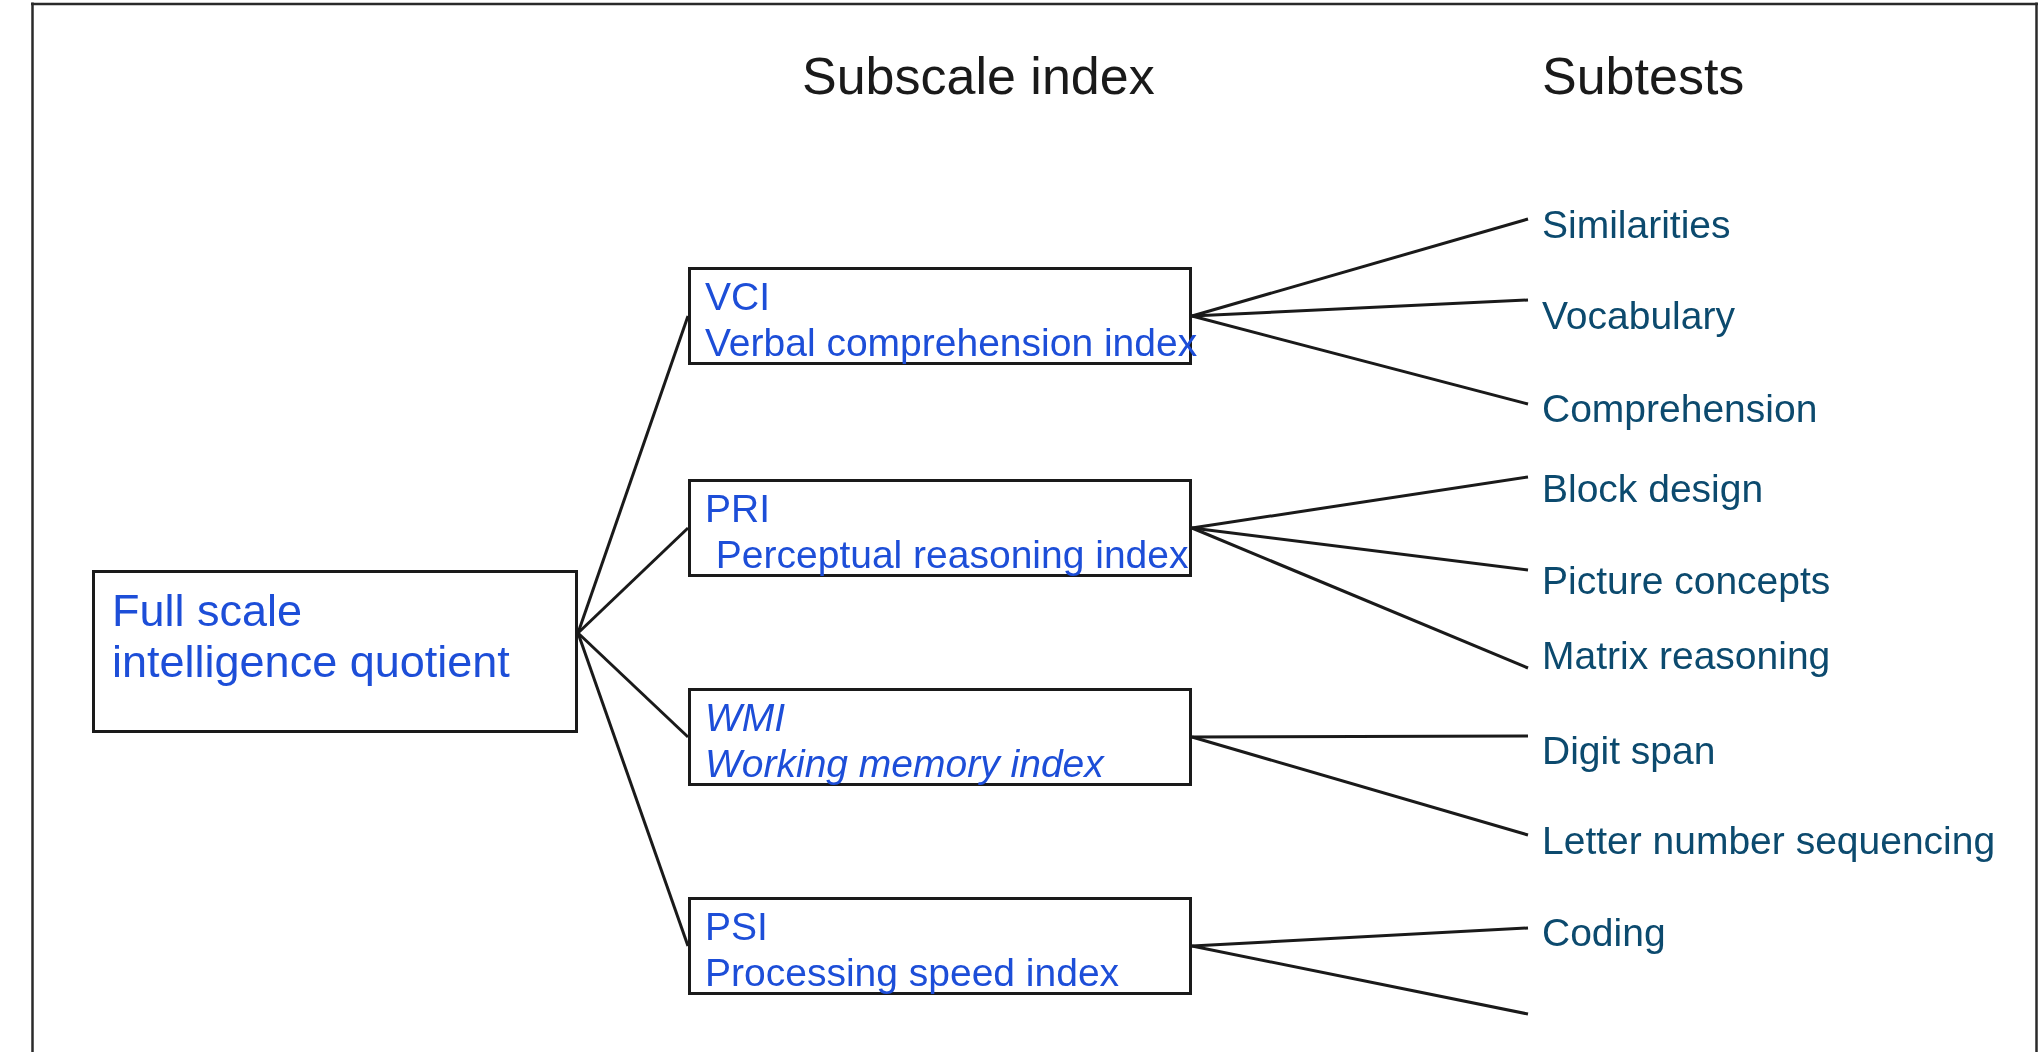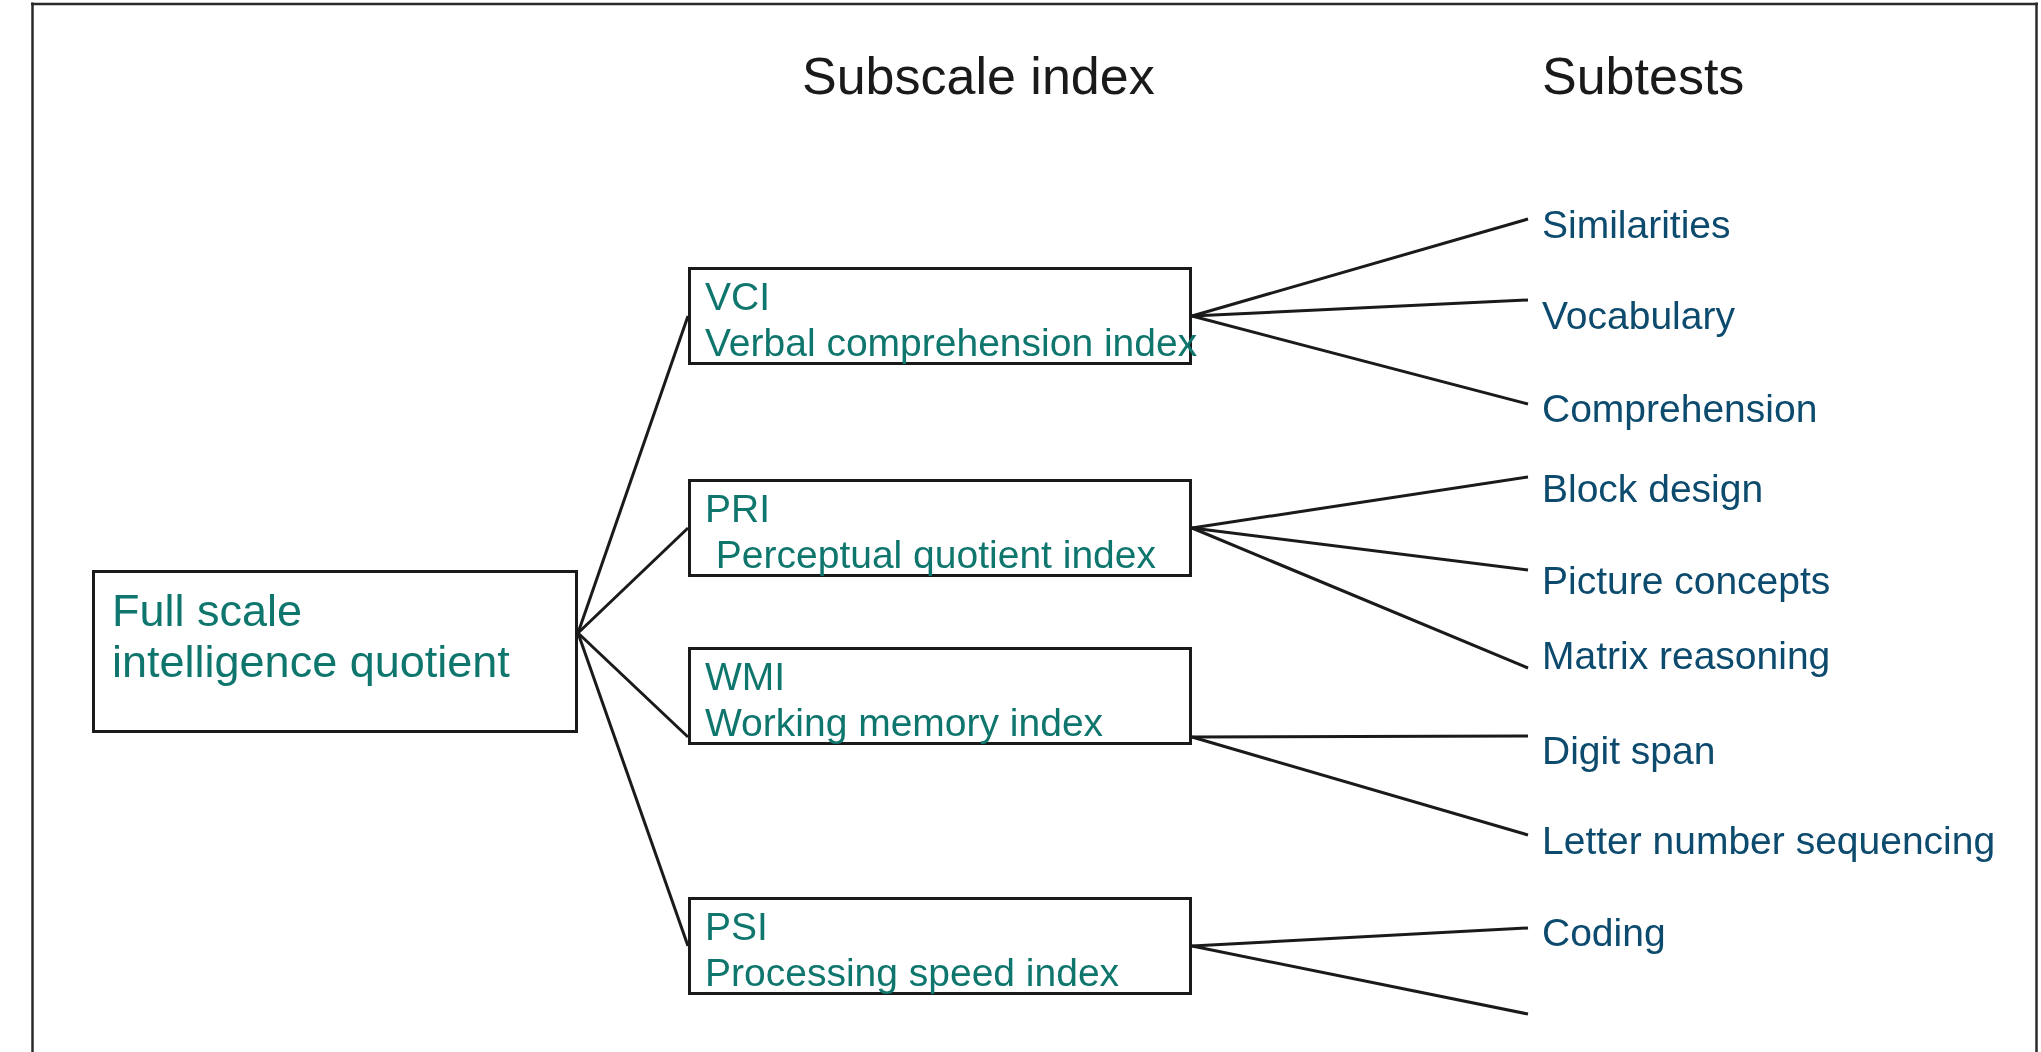--- a/index.html
+++ b/index.html
@@ -51,25 +51,25 @@
   .index-box {
     left: 688px;
     width: 504px;
     height: 98px;
     padding: 4px 6px 0 14px;
     font-size: 39px;
     line-height: 46px;
   }
   #vci-box { top: 267px; }
   #pri-box { top: 479px; }
-  #wmi-box { top: 647px; }
+  #wmi-box { top: 688px; font-style: italic; }
   #psi-box { top: 897px; }
   .box-line {
     white-space: pre;
-    color: #0f766e;
+    color: #1d4ed8;
   }
   .subtest-label {
     position: absolute;
     left: 1542px;
     transform: translateY(-50%);
     font-size: 39px;
     line-height: 1;
     white-space: nowrap;
     color: #0c4a6e;
   }
@@ -112,21 +112,21 @@
     <div class="box-line">Full scale</div>
     <div class="box-line">intelligence quotient</div>
   </div>
 
   <div id="vci-box" class="node-box index-box">
     <div class="box-line">VCI</div>
     <div class="box-line">Verbal comprehension index</div>
   </div>
   <div id="pri-box" class="node-box index-box">
     <div class="box-line">PRI</div>
-    <div class="box-line"> Perceptual quotient index</div>
+    <div class="box-line"> Perceptual reasoning index</div>
   </div>
   <div id="wmi-box" class="node-box index-box">
     <div class="box-line">WMI</div>
     <div class="box-line">Working memory index</div>
   </div>
   <div id="psi-box" class="node-box index-box">
     <div class="box-line">PSI</div>
     <div class="box-line">Processing speed index</div>
   </div>
 

